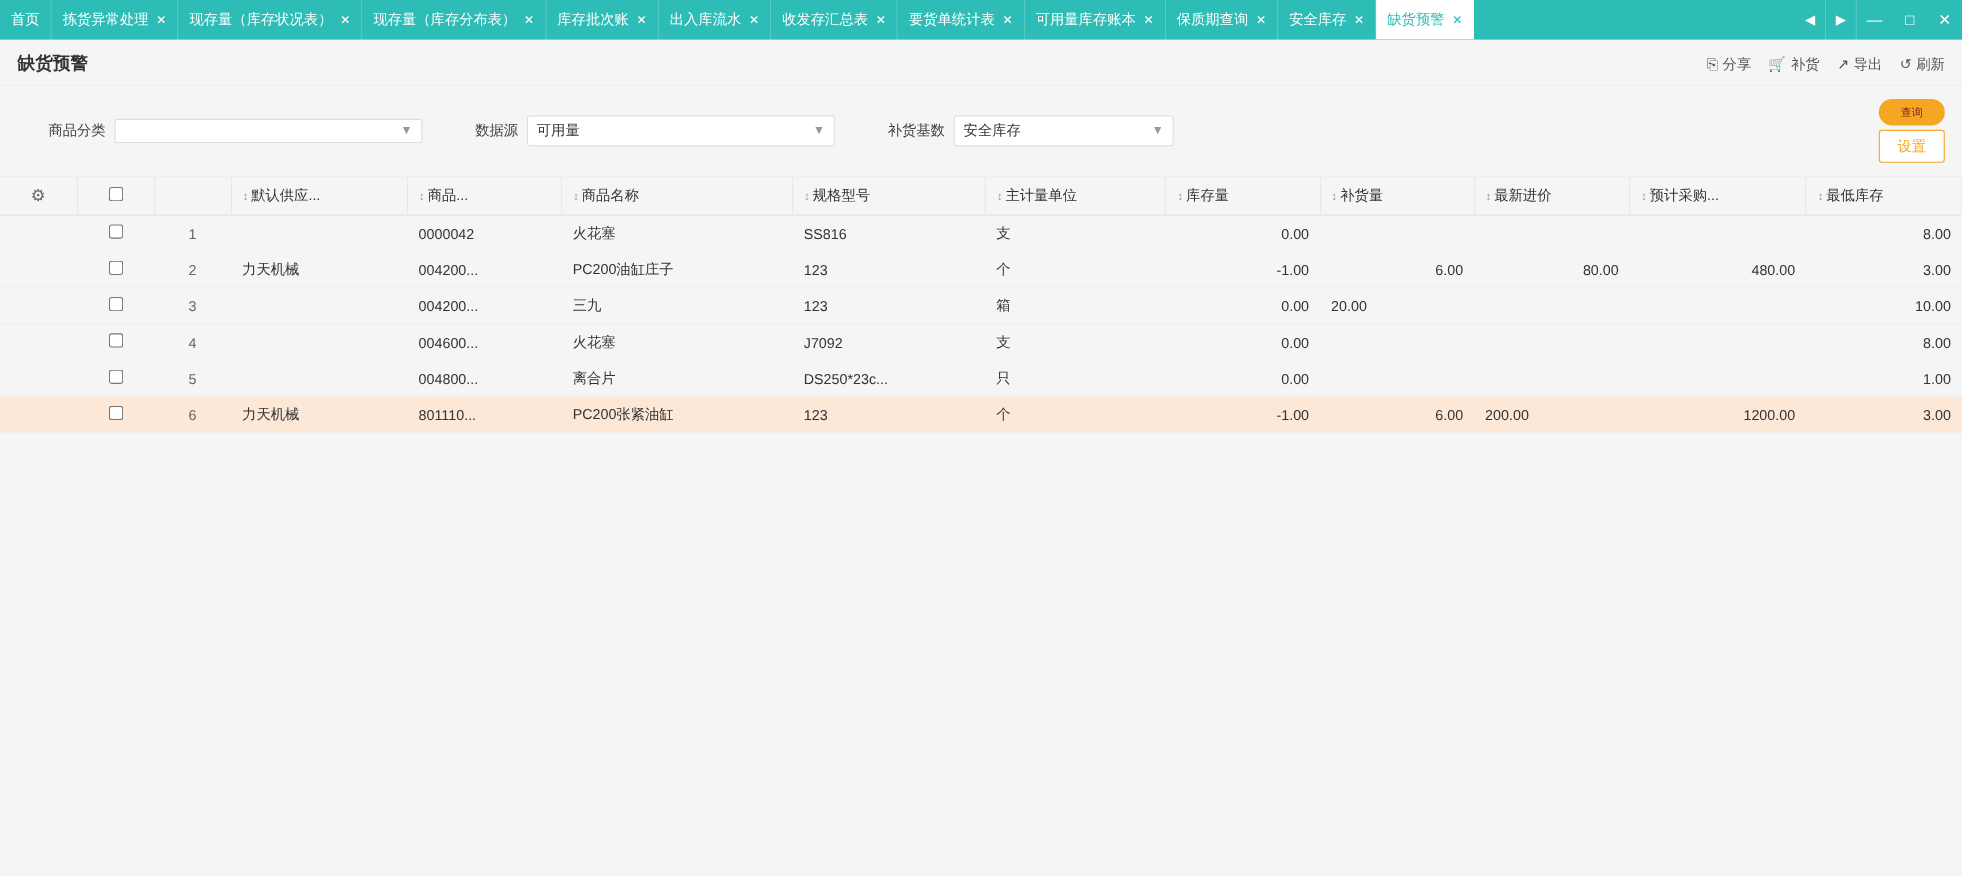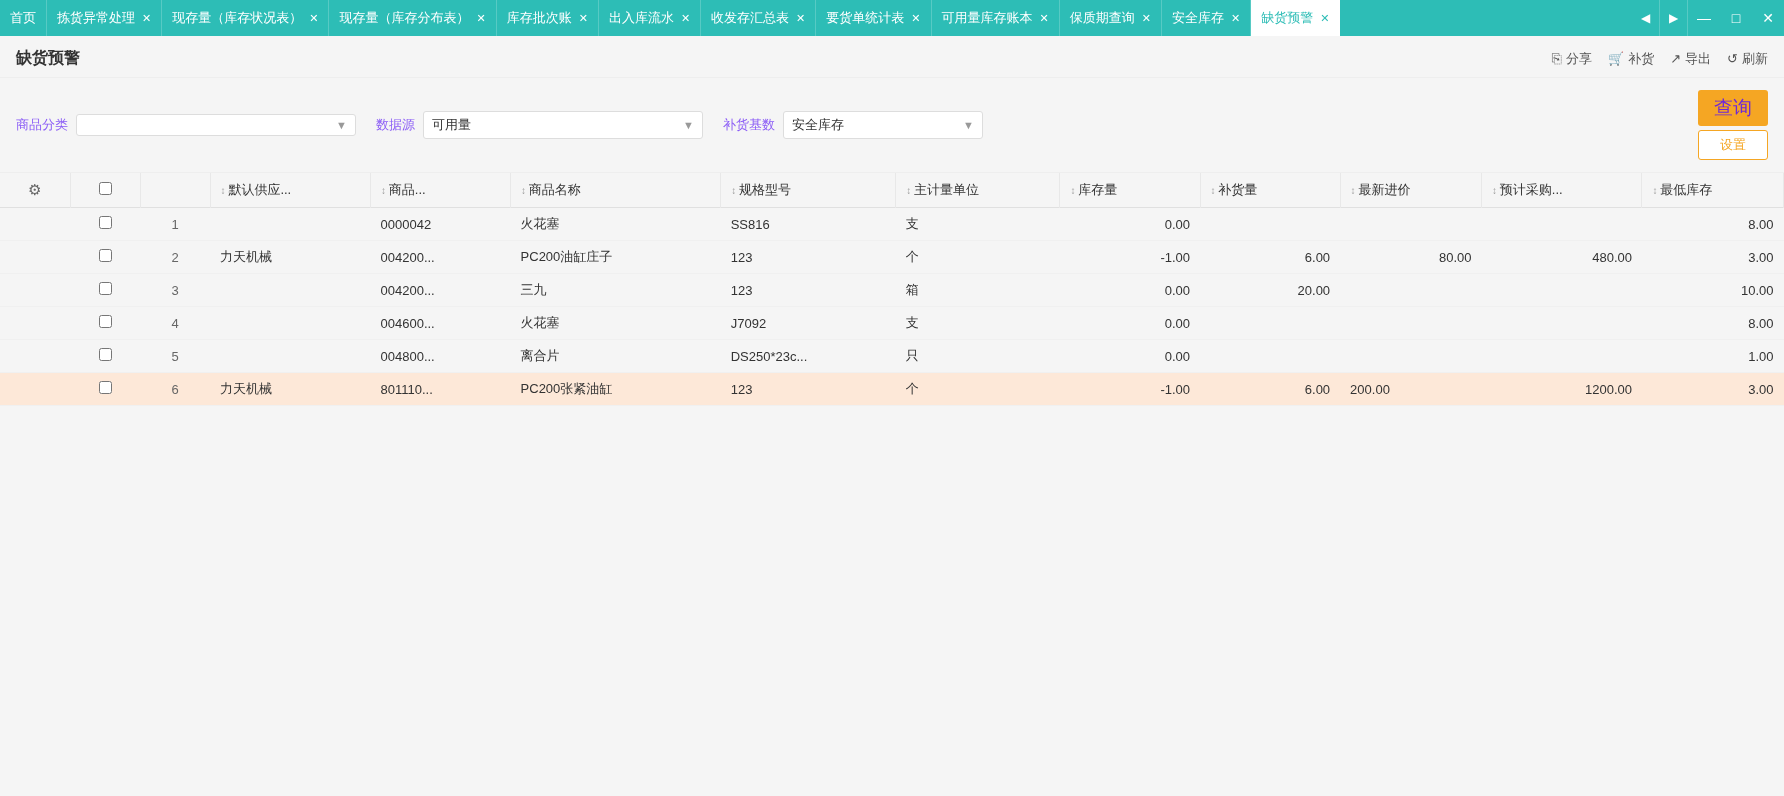--- a/index.html
+++ b/index.html
@@ -96,22 +96,23 @@
       padding: 12px 16px;
       gap: 20px;
       border-bottom: 1px solid #eee;
     }
     .filter-group {
       display: flex;
       align-items: center;
       gap: 8px;
     }
     .filter-label {
-      color: #8b5cf6;
+      color: #404040;
       white-space: nowrap;
+      margin-left: 28px;
     }
     .filter-select {
       display: flex;
       align-items: center;
       border: 1px solid #ddd;
       border-radius: 3px;
       padding: 4px 8px;
       min-width: 200px;
       background: white;
       cursor: pointer;
@@ -120,26 +121,26 @@
     }
     .filter-select .arrow { color: #999; font-size: 11px; }
     .filter-actions {
       margin-left: auto;
       display: flex;
       flex-direction: column;
       gap: 4px;
     }
     .btn-primary {
       background: #f5a623;
-      color: #6d28d9;
+      color: #7f1d1d;
       border: none;
-      border-radius: 3px;
+      border-radius: 13px;
       padding: 5px 16px;
       cursor: pointer;
-      font-size: 19px;
+      font-size: 10px;
     }
     .btn-secondary {
       background: white;
       color: #f5a623;
       border: 1px solid #f5a623;
       border-radius: 3px;
       padding: 5px 16px;
       cursor: pointer;
       font-size: 13px;
     }
@@ -386,21 +387,21 @@
       <td class="col-check">
         <input type="checkbox" style="">
       </td>
       <td class="row-num col-num">3</td>
       <td class="col-supplier"></td>
       <td class="col-code">004200...</td>
       <td class="col-name">三九</td>
       <td class="col-spec">123</td>
       <td class="col-unit">箱</td>
       <td class="col-stock" style="text-align:right;">0.00</td>
-      <td class="col-replenish" style="text-align:right;">20.00</td>
+      <td class="col-replenish" style="text-align:left;">20.00</td>
       <td class="col-price" style="text-align:right;"></td>
       <td class="col-purchase" style="text-align:right;"></td>
       <td class="col-min" style="text-align:right;">10.00</td>
     </tr>
         <tr>
       <td></td>
       <td class="col-check">
         <input type="checkbox" style="">
       </td>
       <td class="row-num col-num">4</td>

